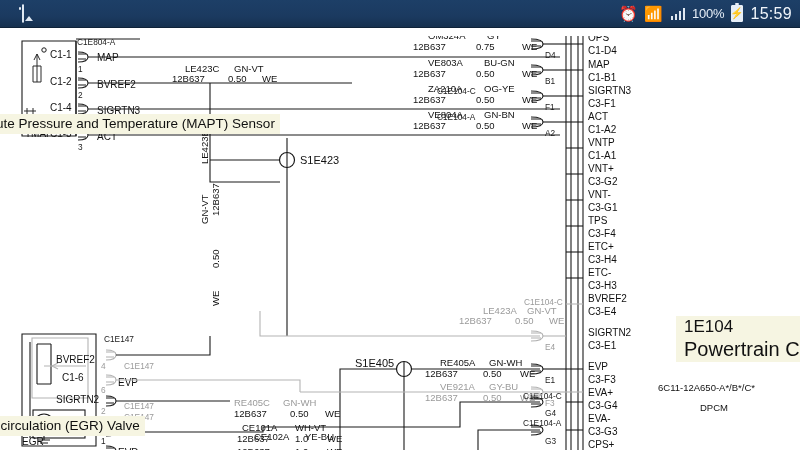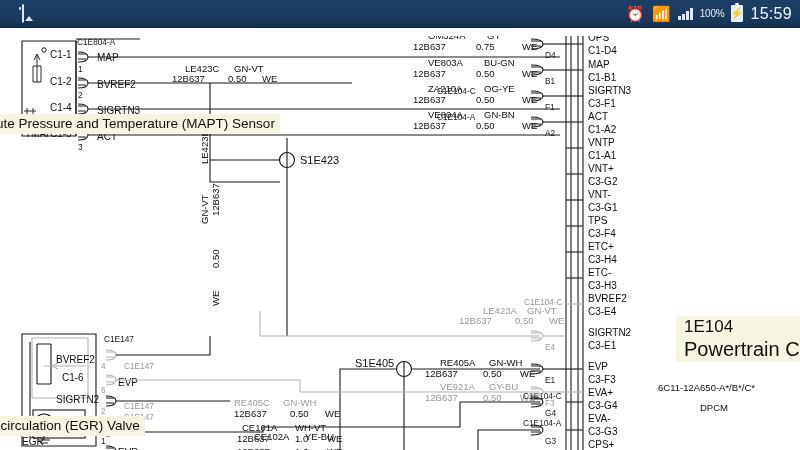--- a/index.html
+++ b/index.html
@@ -22,21 +22,21 @@
   .pic-icon:after{content:"";position:absolute;right:2px;top:2px;width:2.5px;height:2.5px;
      border-radius:50%;background:#dfe8f2;}
   .alarm-ico{font-size:15px;}
   .wifi-ico{font-size:15px;}
   .bars{display:flex;align-items:flex-end;gap:1.5px;height:12px;}
   .bars i{display:block;width:2.5px;background:#dfe8f2;}
   .bars i:nth-child(1){height:4px;}
   .bars i:nth-child(2){height:6px;}
   .bars i:nth-child(3){height:9px;}
   .bars i:nth-child(4){height:12px;}
-  .batt-pct{color:#e6eef7;font-size:10px;letter-spacing:-.2px;}
+  .batt-pct{color:#e6eef7;font-size:13px;letter-spacing:-.2px;}
   .batt{width:10px;height:15px;border:1.6px solid #e6eef7;border-radius:1px;
      position:relative;display:flex;align-items:center;justify-content:center;
      background:#e6eef7;}
   .batt:before{content:"";position:absolute;top:-3.5px;left:2.5px;width:4px;height:2px;
      background:#e6eef7;border-radius:1px;}
   .batt span{font-size:11px;color:#1d3f67;font-weight:bold;line-height:1;}
   .clock{color:#f0f5fa;font-size:16px;letter-spacing:.3px;text-align:center;}
 
   
   #diagram{position:absolute;left:0;top:27px;width:800px;height:423px;

